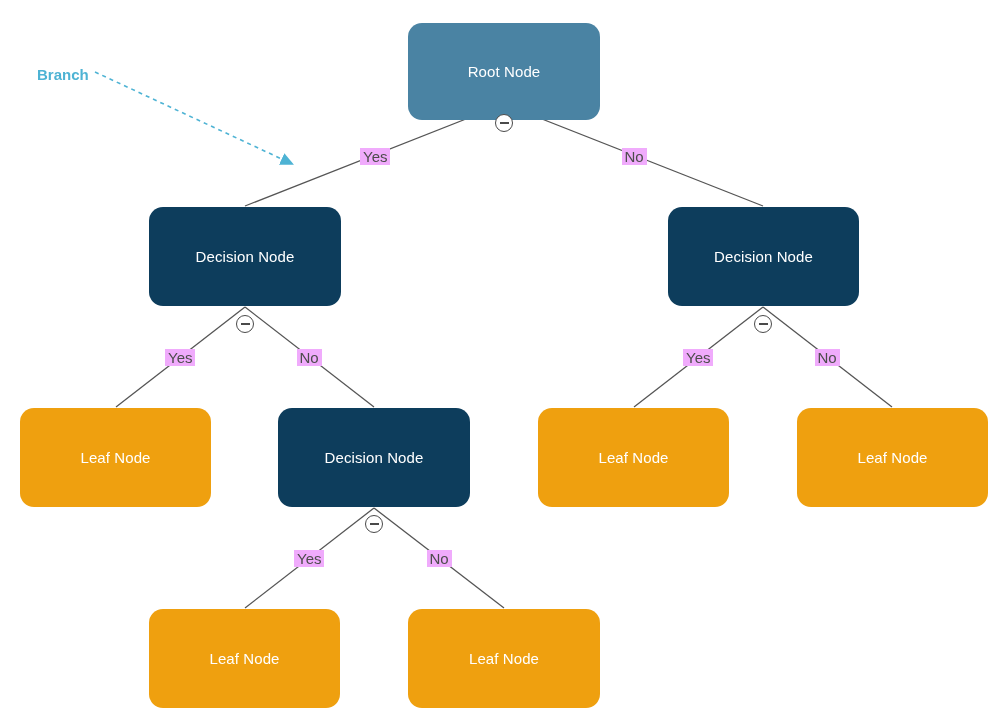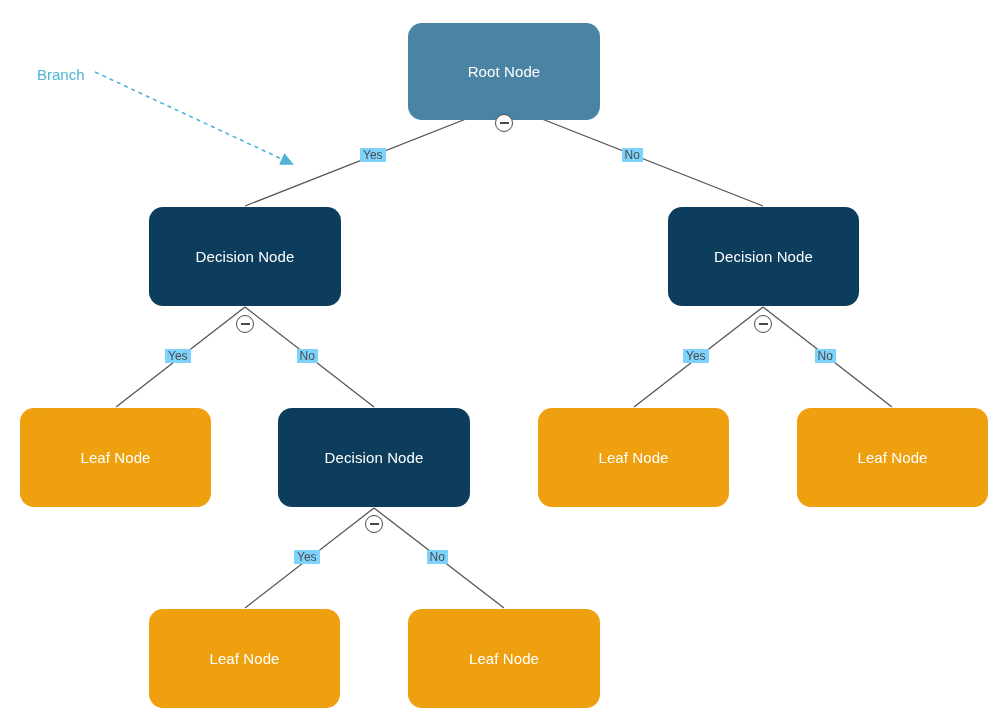--- a/index.html
+++ b/index.html
@@ -32,23 +32,23 @@
     align-items: center;
     justify-content: center;
     color: #ffffff;
     font-size: 15px;
     letter-spacing: 0.1px;
     box-sizing: border-box;
     user-select: none;
   }
   .edge-label {
     position: absolute;
-    font-size: 12px;
+    font-size: 15px;
     color: #4c4c4c;
-    background: #7dd3fc;
+    background: #f0abfc;
     padding: 0 3px;
     white-space: nowrap;
     user-select: none;
   }
   .annotation-label {
     position: absolute;
     font-size: 15px;
     color: #4eb3d4;
     white-space: nowrap;
     user-select: none;
@@ -142,15 +142,15 @@
         <div class="bar"></div>
       </div>
       <div class="toggle" style="left: 754px; top: 315px;">
         <div class="bar"></div>
       </div>
       <div class="toggle" style="left: 365px; top: 515px;">
         <div class="bar"></div>
       </div>
     </div>
 
-  <div class="annotation-label" style="left:37px; top:66px;">Branch</div>
+  <div class="annotation-label" style="left:37px; top:66px;font-weight:bold;">Branch</div>
 
 </div>
 
 </body></html>

